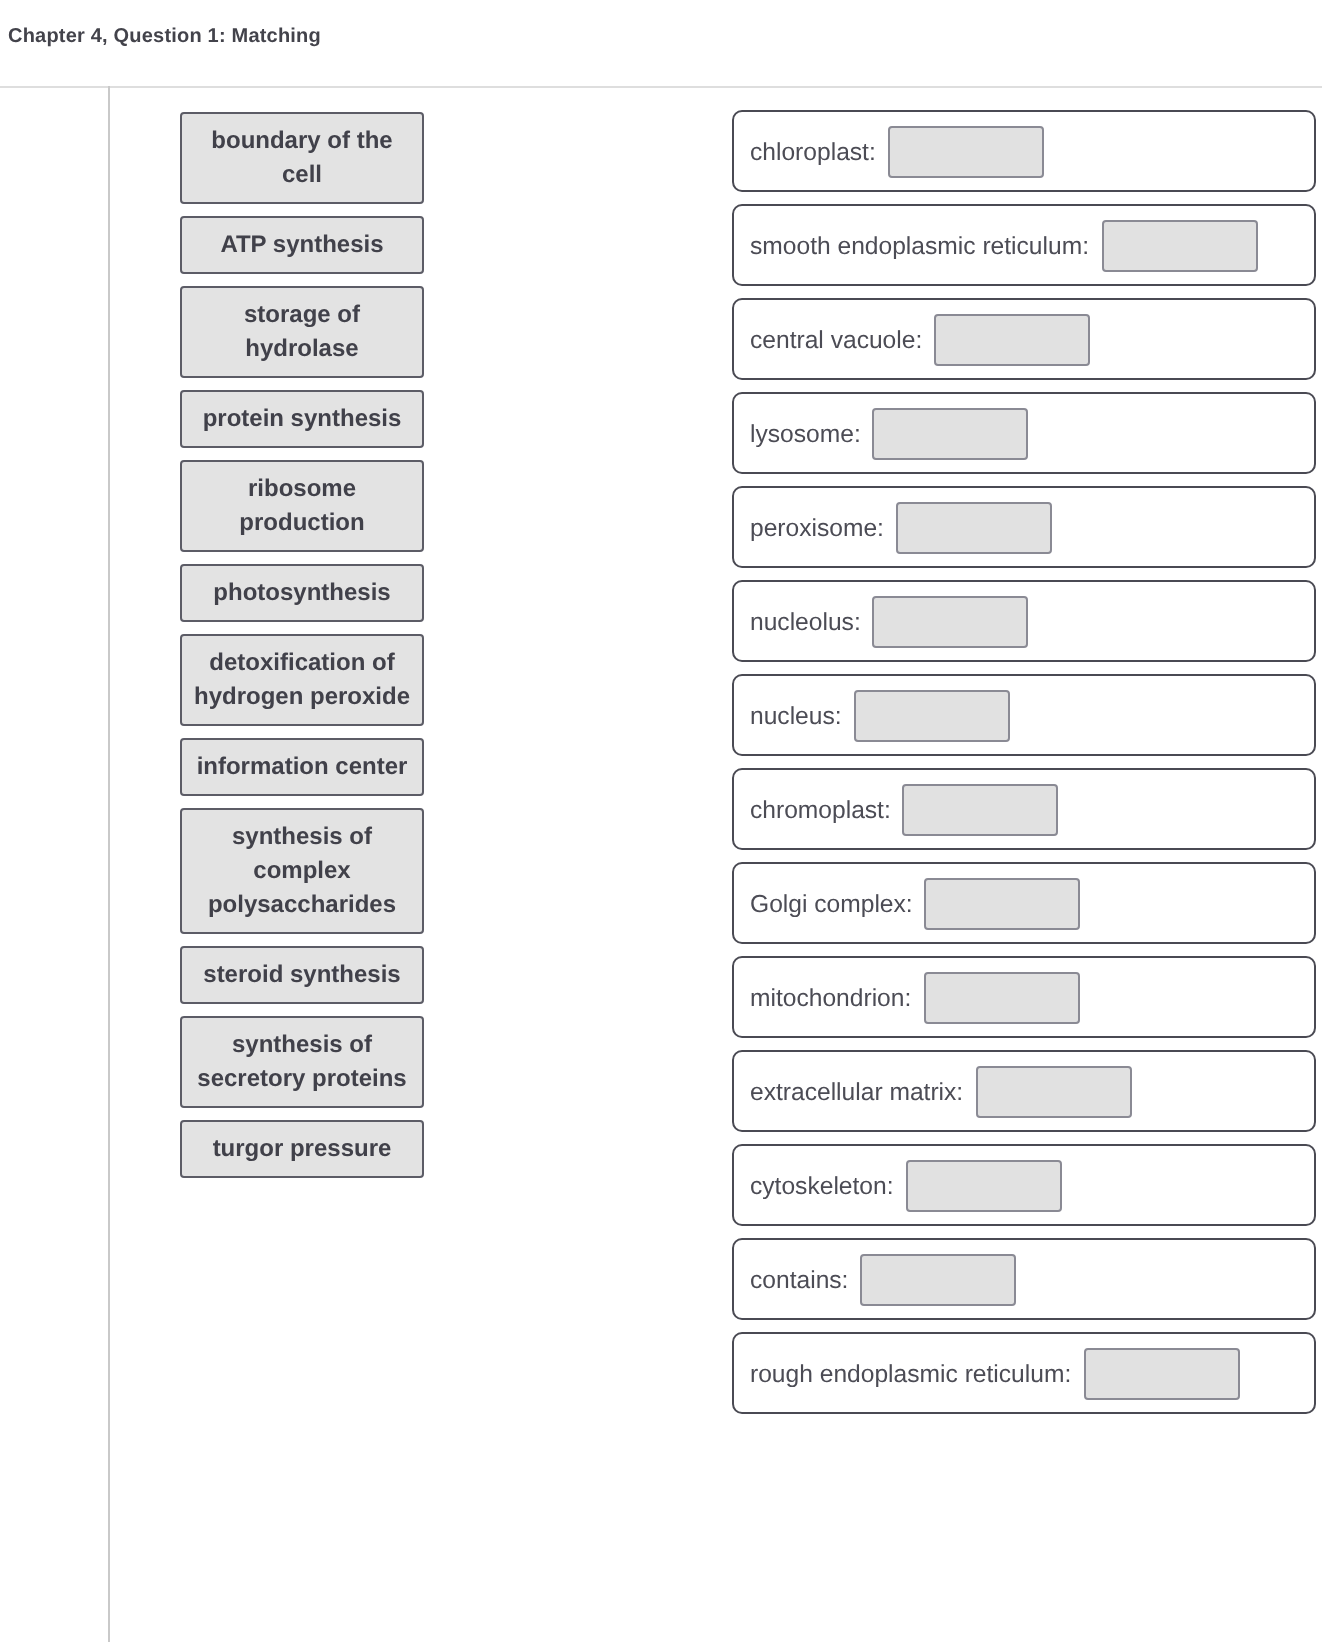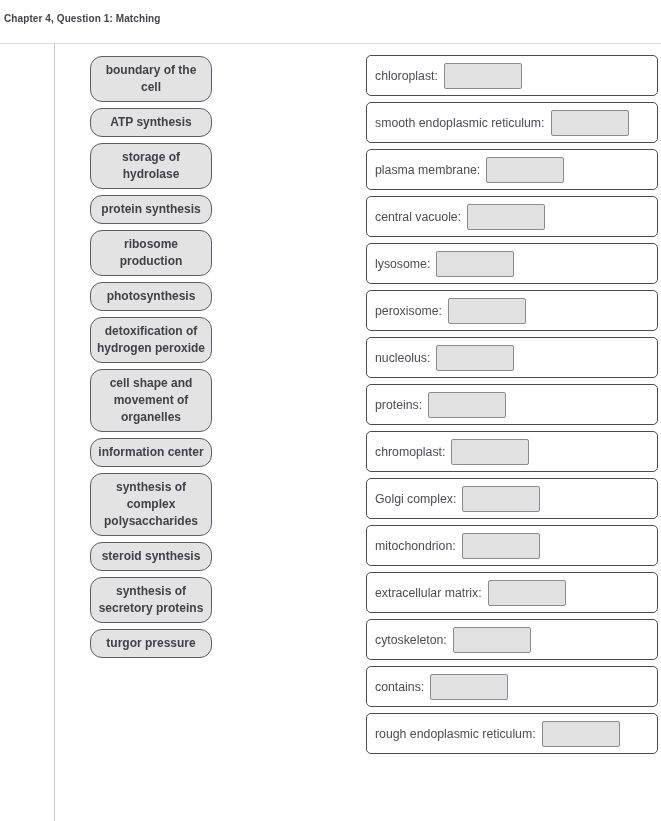--- a/index.html
+++ b/index.html
@@ -52,21 +52,21 @@
     left: 90px;
     top: 56px;
     width: 122px;
   }
   .term-tile {
     box-sizing: border-box;
     width: 122px;
     margin-bottom: 6px;
     background: #e3e3e3;
     border: 1px solid #5c5c66;
-    border-radius: 12px;
+    border-radius: 2px;
     font-size: 12px;
     font-weight: bold;
     color: #41414a;
     text-align: center;
     line-height: 17px;
     padding: 5px 4px;
     cursor: move;
     user-select: none;
   }
 
@@ -116,59 +116,54 @@
 <div id="column-divider"></div>
 
 <div id="terms-column">
     <div class="term-tile">boundary of the cell</div>
     <div class="term-tile">ATP synthesis</div>
     <div class="term-tile">storage of hydrolase</div>
     <div class="term-tile">protein synthesis</div>
     <div class="term-tile">ribosome production</div>
     <div class="term-tile">photosynthesis</div>
     <div class="term-tile">detoxification of hydrogen peroxide</div>
-    <div class="term-tile">cell shape and movement of organelles</div>
     <div class="term-tile">information center</div>
     <div class="term-tile">synthesis of complex polysaccharides</div>
     <div class="term-tile">steroid synthesis</div>
     <div class="term-tile">synthesis of secretory proteins</div>
     <div class="term-tile">turgor pressure</div>
   </div>
 
 <div id="answers-column">
     <div class="answer-row">
       <span class="answer-label">chloroplast:</span>
       <div class="drop-zone"></div>
     </div>
     <div class="answer-row">
       <span class="answer-label">smooth endoplasmic reticulum:</span>
-      <div class="drop-zone"></div>
-    </div>
-    <div class="answer-row">
-      <span class="answer-label">plasma membrane:</span>
       <div class="drop-zone"></div>
     </div>
     <div class="answer-row">
       <span class="answer-label">central vacuole:</span>
       <div class="drop-zone"></div>
     </div>
     <div class="answer-row">
       <span class="answer-label">lysosome:</span>
       <div class="drop-zone"></div>
     </div>
     <div class="answer-row">
       <span class="answer-label">peroxisome:</span>
       <div class="drop-zone"></div>
     </div>
     <div class="answer-row">
       <span class="answer-label">nucleolus:</span>
       <div class="drop-zone"></div>
     </div>
     <div class="answer-row">
-      <span class="answer-label">proteins:</span>
+      <span class="answer-label">nucleus:</span>
       <div class="drop-zone"></div>
     </div>
     <div class="answer-row">
       <span class="answer-label">chromoplast:</span>
       <div class="drop-zone"></div>
     </div>
     <div class="answer-row">
       <span class="answer-label">Golgi complex:</span>
       <div class="drop-zone"></div>
     </div>

